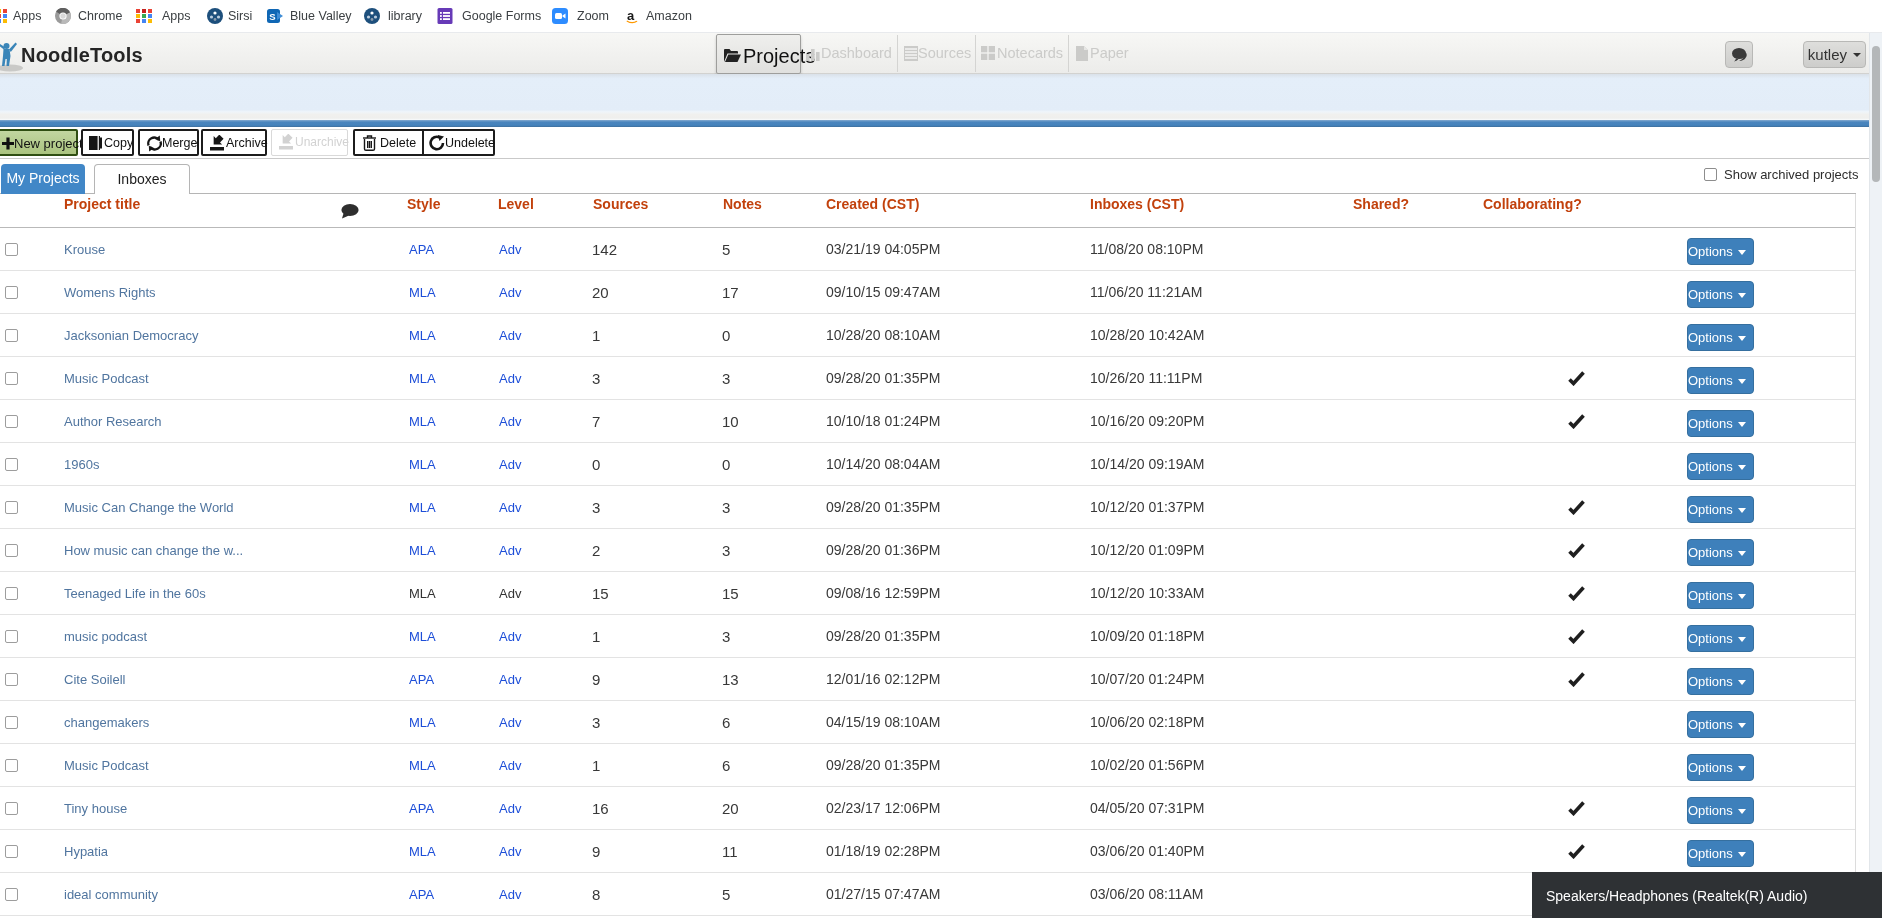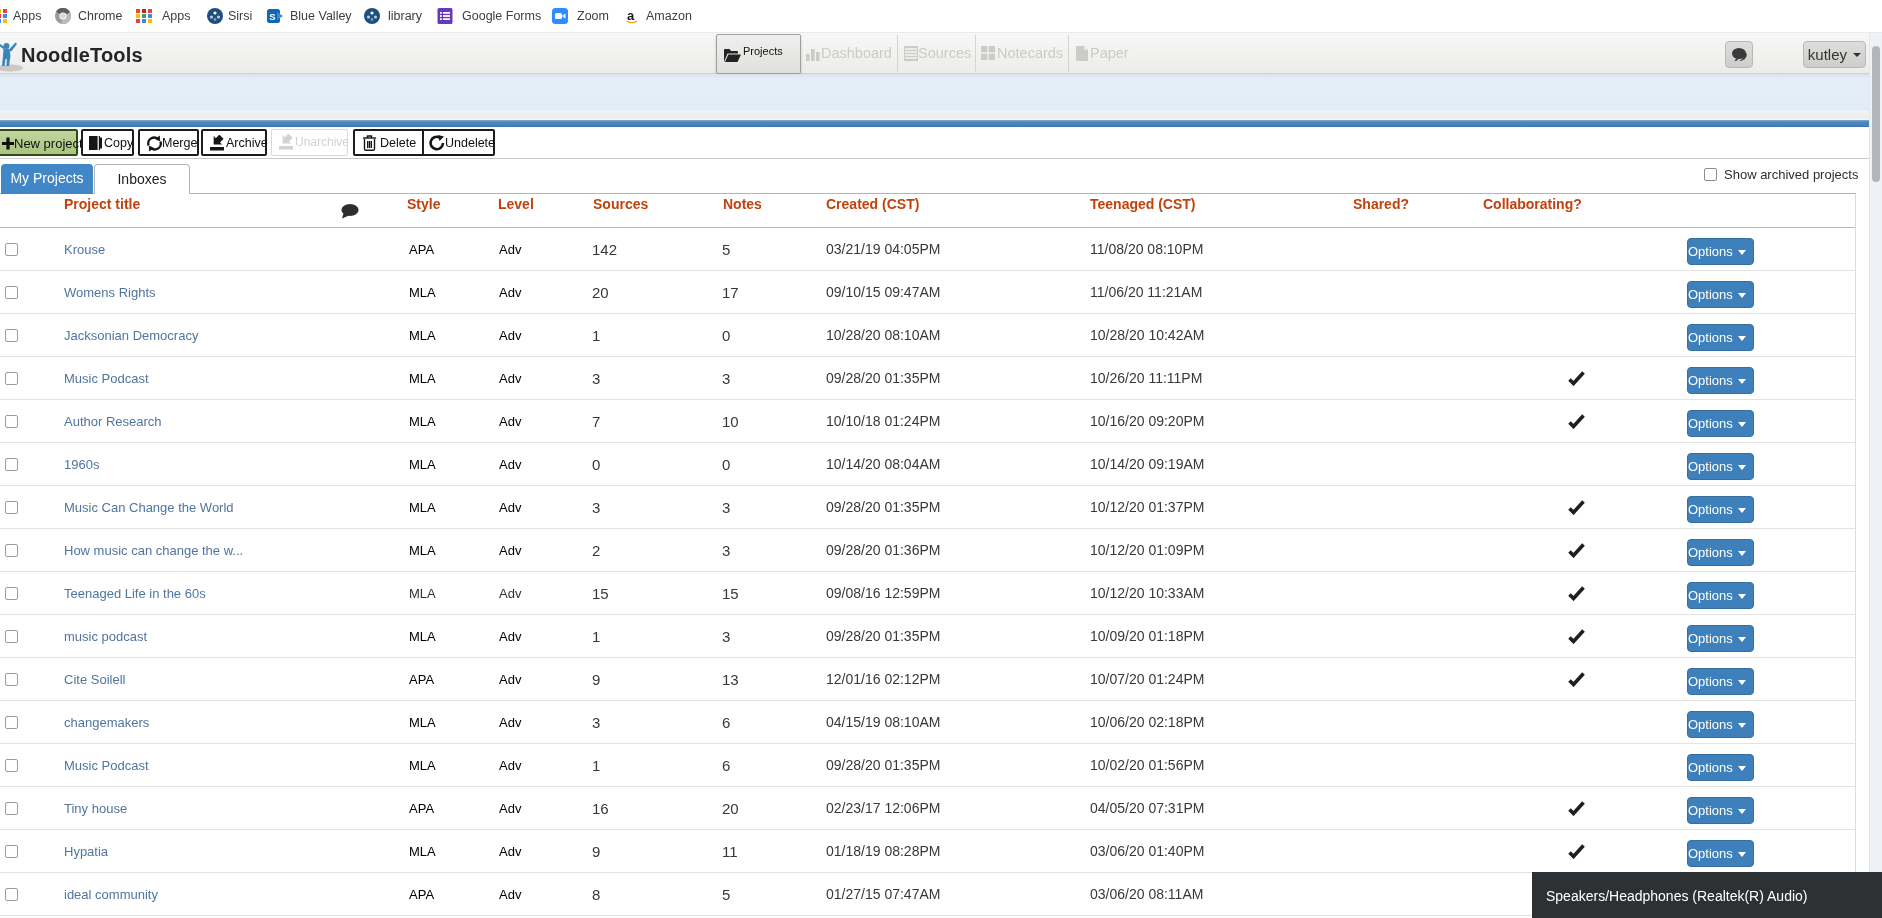--- a/index.html
+++ b/index.html
@@ -6,21 +6,21 @@
 .a{position:absolute}
 
 #bm{position:absolute;left:0;top:0;width:1882px;height:33px;background:#fff;border-bottom:1px solid #e8eaed}
 .bi{position:absolute;top:8px;width:16px;height:16px}
 .bt{position:absolute;top:9px;font-size:12.5px;color:#3c4043;white-space:nowrap}
 
 #hd{position:absolute;left:0;top:33px;width:1882px;height:41px;background:linear-gradient(#f7f7f5,#ececea);border-bottom:1px solid #d2d2d0}
 #logo{position:absolute;left:21px;top:11px;font-size:20px;font-weight:bold;color:#252525;letter-spacing:0.2px}
 #ptab{position:absolute;left:716px;top:1px;width:85px;height:40px;background:linear-gradient(#efefed,#e0e0de);border:1px solid #9e9e9c;border-radius:2px;box-shadow:0 2px 3px rgba(0,0,0,.18)}
 #ptab svg{position:absolute;left:7px;top:13px}
-#ptab b{position:absolute;left:26px;top:10px;font-size:11px;font-weight:normal;color:#111}
+#ptab b{position:absolute;left:26px;top:10px;font-size:20px;font-weight:normal;color:#111}
 .nv{position:absolute;top:12px;font-size:14.5px;color:#cbcbc9;white-space:nowrap}
 .nvi{position:absolute;top:13px}
 .nsep{position:absolute;top:2px;width:1px;height:37px;background:#d4d4d2}
 .gbtn{position:absolute;top:8px;height:27px;background:linear-gradient(#dededc,#cdcdcb);border:1px solid #b8b8b6;border-radius:4px}
 #kut{left:1803px;width:63px;font-size:15px;color:#333;text-align:center;line-height:25px}
 #chatb{left:1725px;width:28px}
 .car{display:inline-block;width:0;height:0;border-left:4px solid transparent;border-right:4px solid transparent;border-top:4px solid #333;vertical-align:middle;margin-left:2px;margin-bottom:2px}
 
 #band{position:absolute;left:0;top:74px;width:1882px;height:46px;background:linear-gradient(#dae1e9,#e4eef9 10%,#e3edf8 78%,#eff5fa 82%,#f0f0ee 88%,#efefed 96%,#f8fbfd)}
 #bar{position:absolute;left:0;top:120px;width:1882px;height:7px;background:linear-gradient(#86abd0,#4a85bd 30%,#4583bc 75%,#3f6f9c)}
@@ -32,33 +32,33 @@
 #bnew{left:-8px;width:86px;background:linear-gradient(#c1d6a0,#aac37f);border-color:#2f4e12}
 #bnew u{left:20px;font-size:13px}
 #bcopy{left:81px;width:53px}
 #bmerge{left:138px;width:61px}
 #barch{left:201px;width:66px}
 #bunar{left:271px;width:77px;border:1px solid #d9d9d9;color:#d2d2d2}
 #bdel{left:353px;width:80px}
 #bundel{left:422px;width:73px}
 
 #tabline{position:absolute;left:0;top:193px;width:1856px;height:1px;background:#b5b5b5}
-#tab1{position:absolute;left:1px;top:164px;width:92px;height:30px;background:#4187c7;border-radius:4px 4px 0 0;color:#fff;font-size:14px;text-align:center;line-height:29px}
+#tab1{position:absolute;left:1px;top:164px;width:84px;height:30px;background:#4187c7;border-radius:4px 4px 0 0;color:#fff;font-size:14px;text-align:center;line-height:29px}
 #tab2{position:absolute;left:94px;top:164px;width:96px;height:30px;background:#fff;border:1px solid #b5b5b5;border-bottom:none;border-radius:4px 4px 0 0;color:#1d1d1d;font-size:14px;text-align:center;line-height:29px}
 #sab{position:absolute;left:1704px;top:168px;width:13px;height:13px;background:#fff;border:1px solid #8d8d8d;border-radius:2px}
 #sabt{position:absolute;left:1724px;top:167px;font-size:13px;color:#2d2d2d}
 
 .hl{position:absolute;top:196px;font-size:14px;font-weight:bold;color:#c2410c;white-space:nowrap}
 #hborder{position:absolute;left:0;top:227px;width:1856px;height:1px;background:#b9b9b9}
 #rborder{position:absolute;left:1855px;top:194px;width:1px;height:722px;background:#dcdcdc}
 .row{position:absolute;left:0;width:1856px;height:43px;border-bottom:1px solid #e3e3e3;background:#fff}
 .f{position:absolute;top:14px;font-size:13px;white-space:nowrap}
 .ck{position:absolute;left:5px;top:15px;width:13px;height:13px;background:#fff;border:1px solid #9d9d9d;border-radius:2px}
 .t{left:64px;color:#50759f}
-.lk{color:#000000}
+.lk{color:#1d4ed8}
 .pl{color:#333}
 .s{left:409px}
 .l{left:499px}
 .n1{left:592px;color:#383838;font-size:15px;top:13px}
 .n2{left:722px;color:#383838;font-size:15px;top:13px}
 .d1{left:826px;color:#383838;font-size:14px;top:13px}
 .d2{left:1090px;color:#383838;font-size:14px;top:13px}
 .chk{position:absolute;left:1568px;top:14px}
 .opt{position:absolute;left:1687px;top:10px;width:67px;height:27px;background:#3e80bb;border:1px solid #356f9f;border-radius:4px;color:#fff;font-size:13px;line-height:25px}
 .opt .car{border-top-color:#fff;margin-left:2px;border-left-width:4.5px;border-right-width:4.5px;border-top-width:5px;margin-bottom:1px}
@@ -279,21 +279,21 @@
 <span class="hl" style="left:64px">Project title</span>
 <svg class="a" style="left:341px;top:204px" width="18" height="15" viewBox="0 0 18 15">
     <ellipse cx="9" cy="6" rx="8.6" ry="6" fill="#2e2e2e"></ellipse>
     <path d="M2.5 9.5 L1 14.5 L8 11.5 Z" fill="#2e2e2e"></path>
   </svg>
 <span class="hl" style="left:407px">Style</span>
 <span class="hl" style="left:498px">Level</span>
 <span class="hl" style="left:593px">Sources</span>
 <span class="hl" style="left:723px">Notes</span>
 <span class="hl" style="left:826px">Created (CST)</span>
-<span class="hl" style="left:1090px">Teenaged (CST)</span>
+<span class="hl" style="left:1090px">Inboxes (CST)</span>
 <span class="hl" style="left:1353px">Shared?</span>
 <span class="hl" style="left:1483px">Collaborating?</span>
 <div id="hborder"></div>
 <div class="row" style="top:228px">
     <span class="ck"></span>
     <span class="f t">Krouse</span>
     <span class="f s lk">APA</span>
     <span class="f l lk">Adv</span>
     <span class="f n1">142</span>
     <span class="f n2">5</span>
@@ -468,21 +468,21 @@
     </svg>
     <span class="opt">Options <b class="car"></b></span>
   </div>
 <div class="row" style="top:830px">
     <span class="ck"></span>
     <span class="f t">Hypatia</span>
     <span class="f s lk">MLA</span>
     <span class="f l lk">Adv</span>
     <span class="f n1">9</span>
     <span class="f n2">11</span>
-    <span class="f d1">01/18/19 08:28PM</span>
+    <span class="f d1">01/18/19 02:28PM</span>
     <span class="f d2">03/06/20 01:40PM</span>
     <svg class="chk" width="17" height="15" viewBox="0 0 17 15">
       <path d="M1.5 8.5 L5.5 12.5 L15.5 1.5" fill="none" stroke="#1f1f1f" stroke-width="3.6"></path>
     </svg>
     <span class="opt">Options <b class="car"></b></span>
   </div>
 <div class="row" style="top:873px">
     <span class="ck"></span>
     <span class="f t">ideal community</span>
     <span class="f s lk">APA</span>

